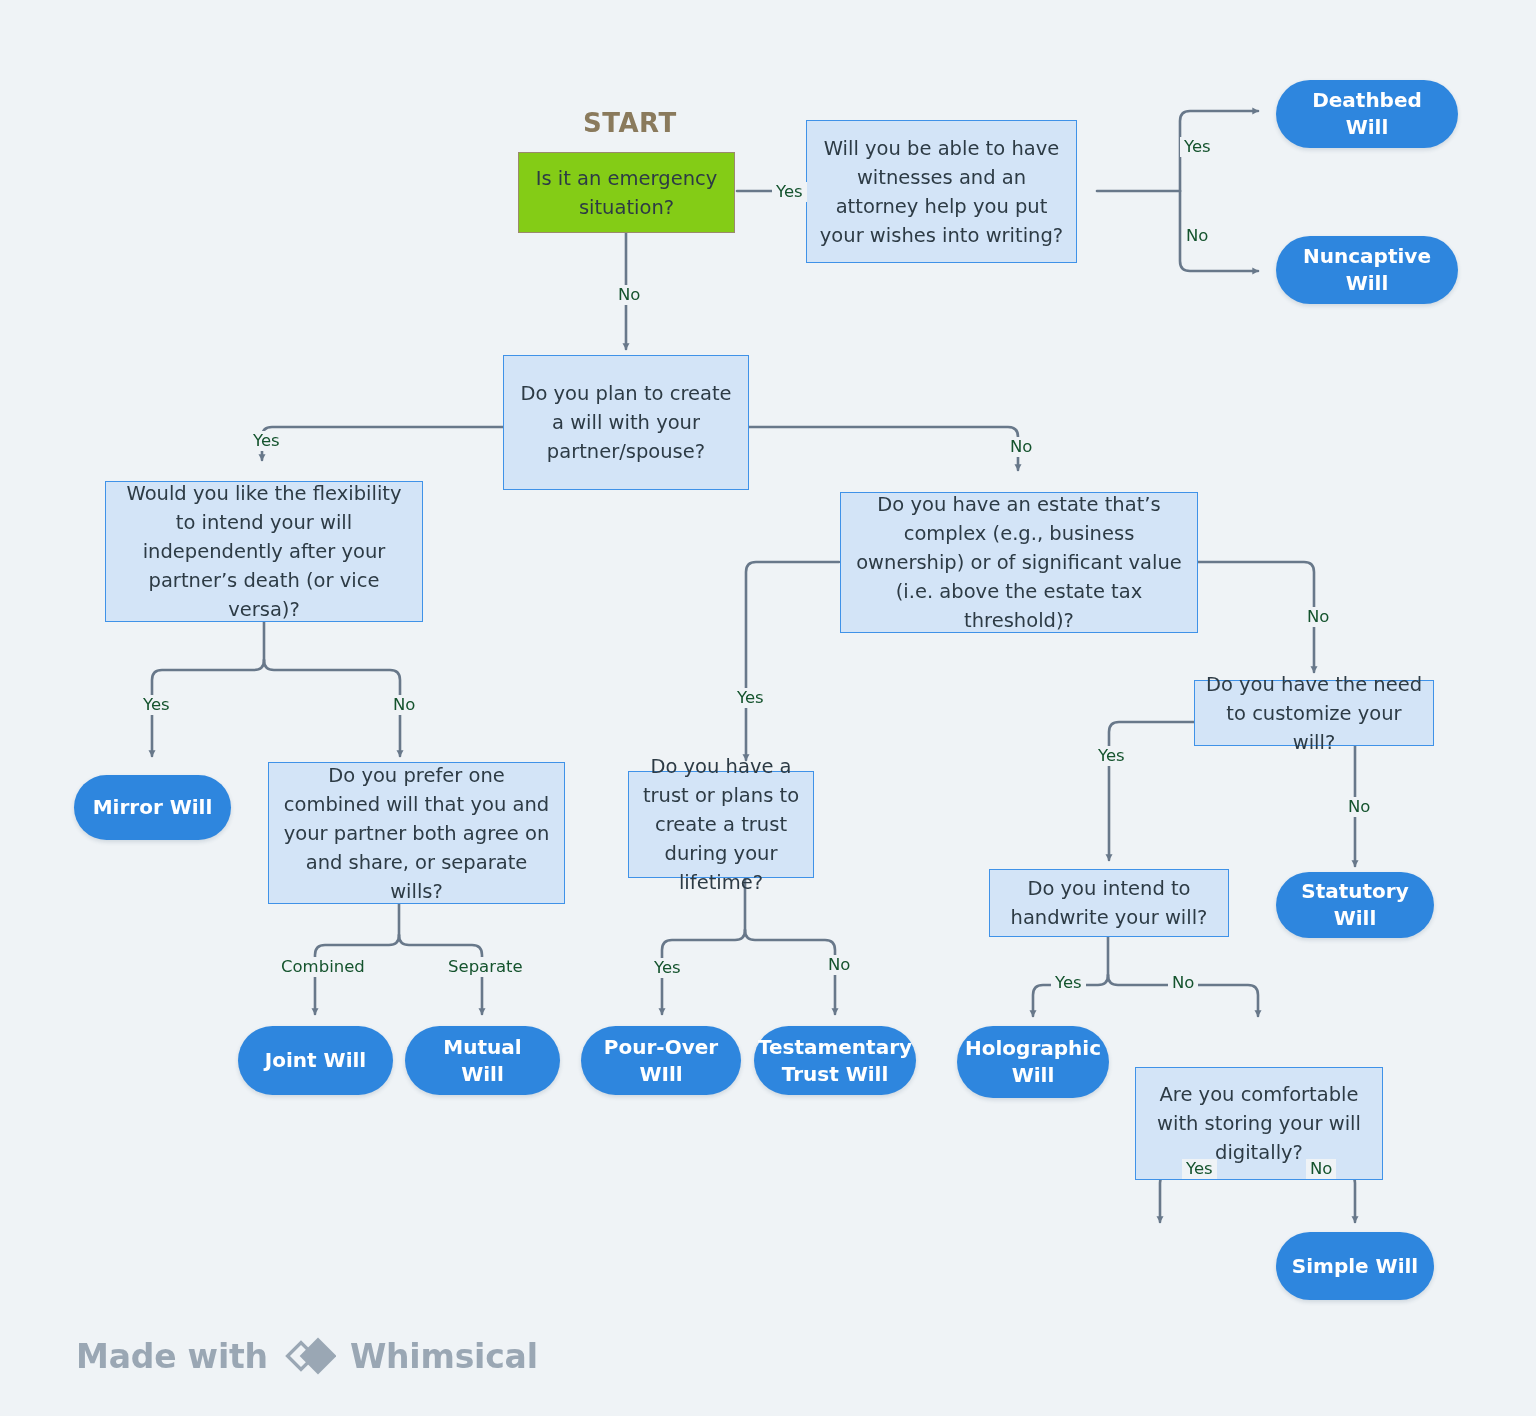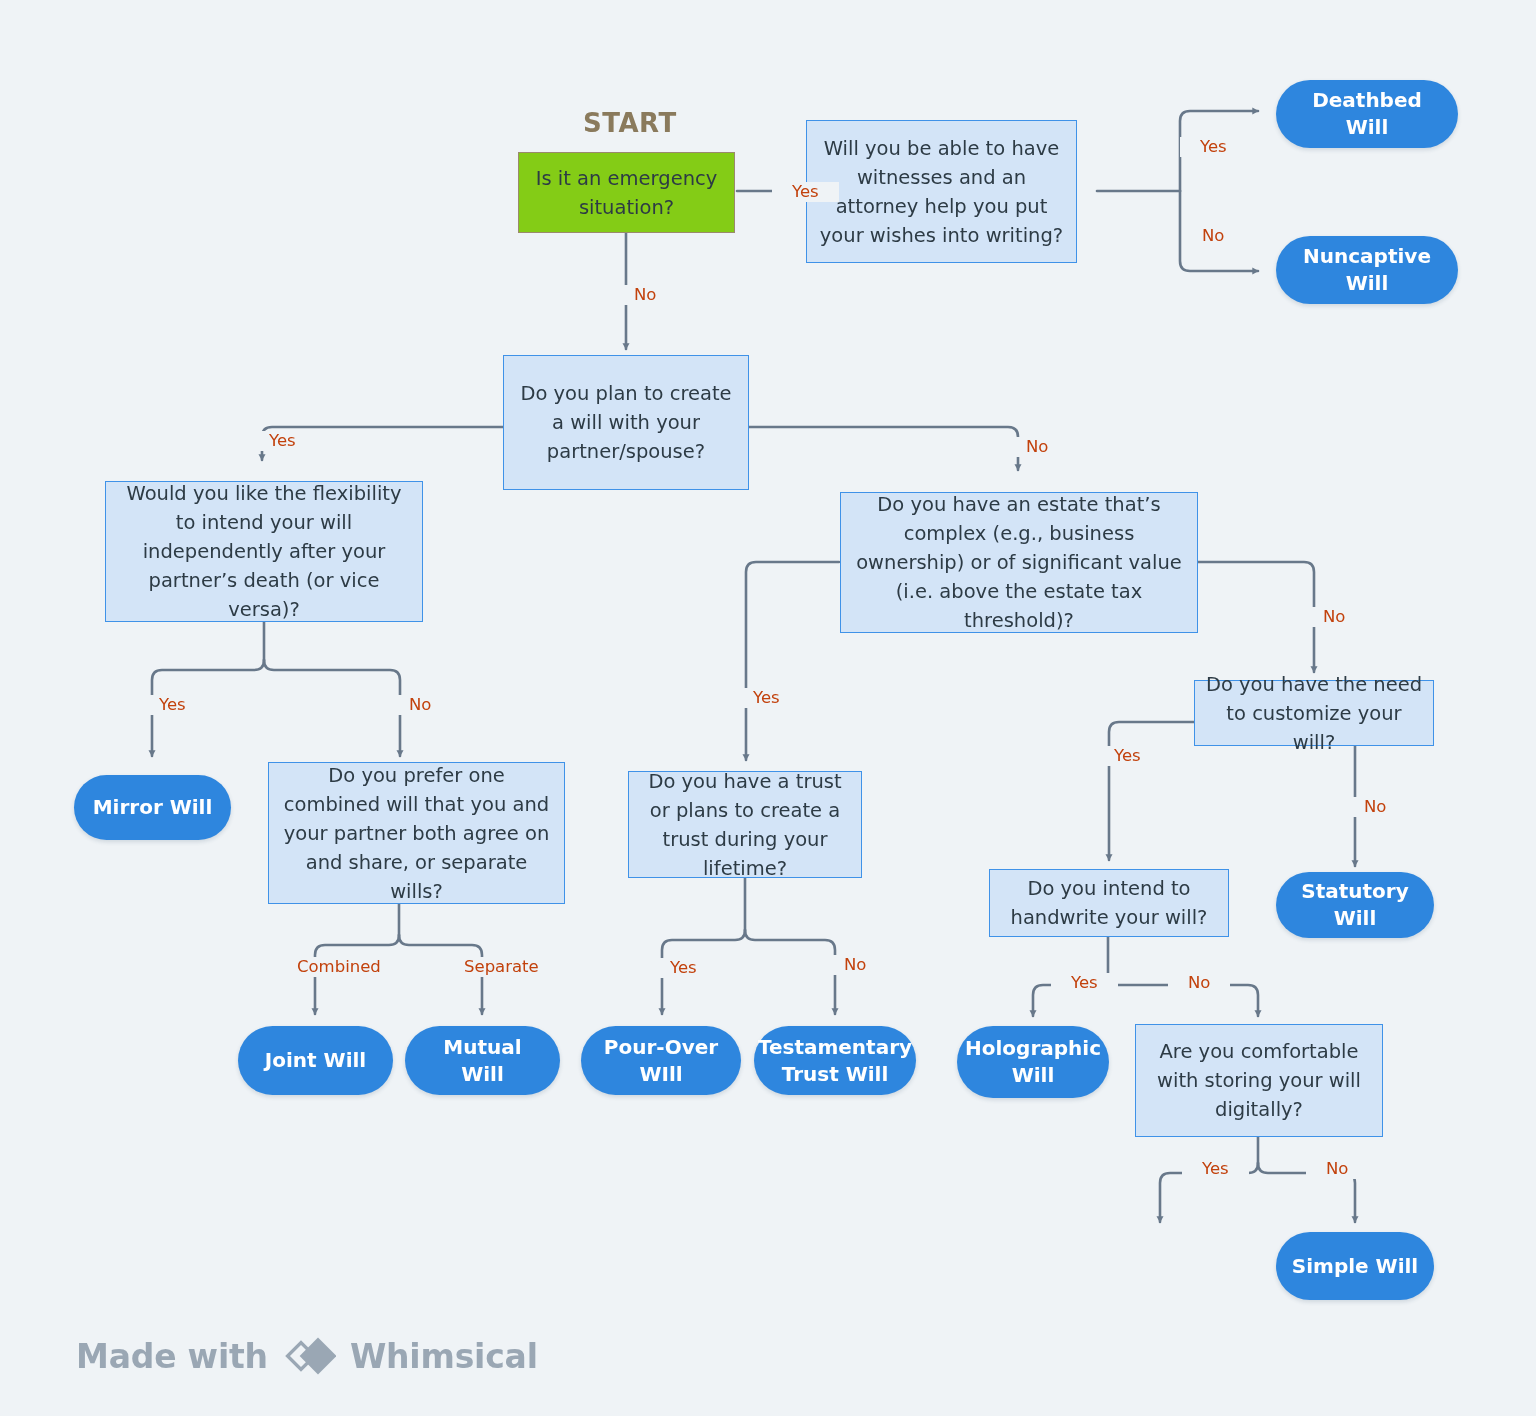--- a/index.html
+++ b/index.html
@@ -50,23 +50,23 @@
     position:absolute;
     color:#8a7a5c;
     font-weight:bold;
     font-size:26px;
     letter-spacing:.5px;
   }
 
   .elabel{
     position:absolute;
     font-size:16.5px;
-    color:#c2410c;
+    color:#14532d;
     background:#eff3f6;
-    padding:0 20px;
+    padding:0 4px;
     line-height:20px;
     white-space:nowrap;
   }
 
   
   #footer{
     position:absolute;
     left:76px;top:1336px;
     display:flex;align-items:center;gap:14px;
     color:#9aa7b4;
@@ -171,21 +171,21 @@
   </div>
 
   <div class="node pill" style="left:405px;top:1026px;width:155px;height:69px;">
     <span>Mutual Will</span>
   </div>
 
   <div class="node qnode" style="left:840px;top:492px;width:358px;height:141px;">
     <span>Do you have an estate that’s complex (e.g., business ownership) or of significant value (i.e. above the estate tax threshold)?</span>
   </div>
 
-  <div class="node qnode" style="left:628px;top:771px;width:234px;height:107px;">
+  <div class="node qnode" style="left:628px;top:771px;width:186px;height:107px;">
     <span>Do you have a trust or plans to create a trust during your lifetime?</span>
   </div>
 
   <div class="node pill" style="left:581px;top:1026px;width:160px;height:69px;">
     <span>Pour-Over WIll</span>
   </div>
 
   <div class="node pill" style="left:754px;top:1026px;width:162px;height:69px;">
     <span>Testamentary Trust Will</span>
   </div>
@@ -199,21 +199,21 @@
   </div>
 
   <div class="node pill" style="left:1276px;top:872px;width:158px;height:66px;">
     <span>Statutory Will</span>
   </div>
 
   <div class="node pill" style="left:957px;top:1026px;width:152px;height:72px;">
     <span>Holographic Will</span>
   </div>
 
-  <div class="node qnode" style="left:1135px;top:1024px;width:248px;height:113px;">
+  <div class="node qnode" style="left:1135px;top:1067px;width:248px;height:113px;">
     <span>Are you comfortable with storing your will digitally?</span>
   </div>
 
 
   <div class="node pill" style="left:1276px;top:1232px;width:158px;height:68px;">
     <span>Simple Will</span>
   </div>
 
   <div class="elabel" style="left:772px;top:182px;">Yes</div>
   <div class="elabel" style="left:614px;top:285px;">No</div>

